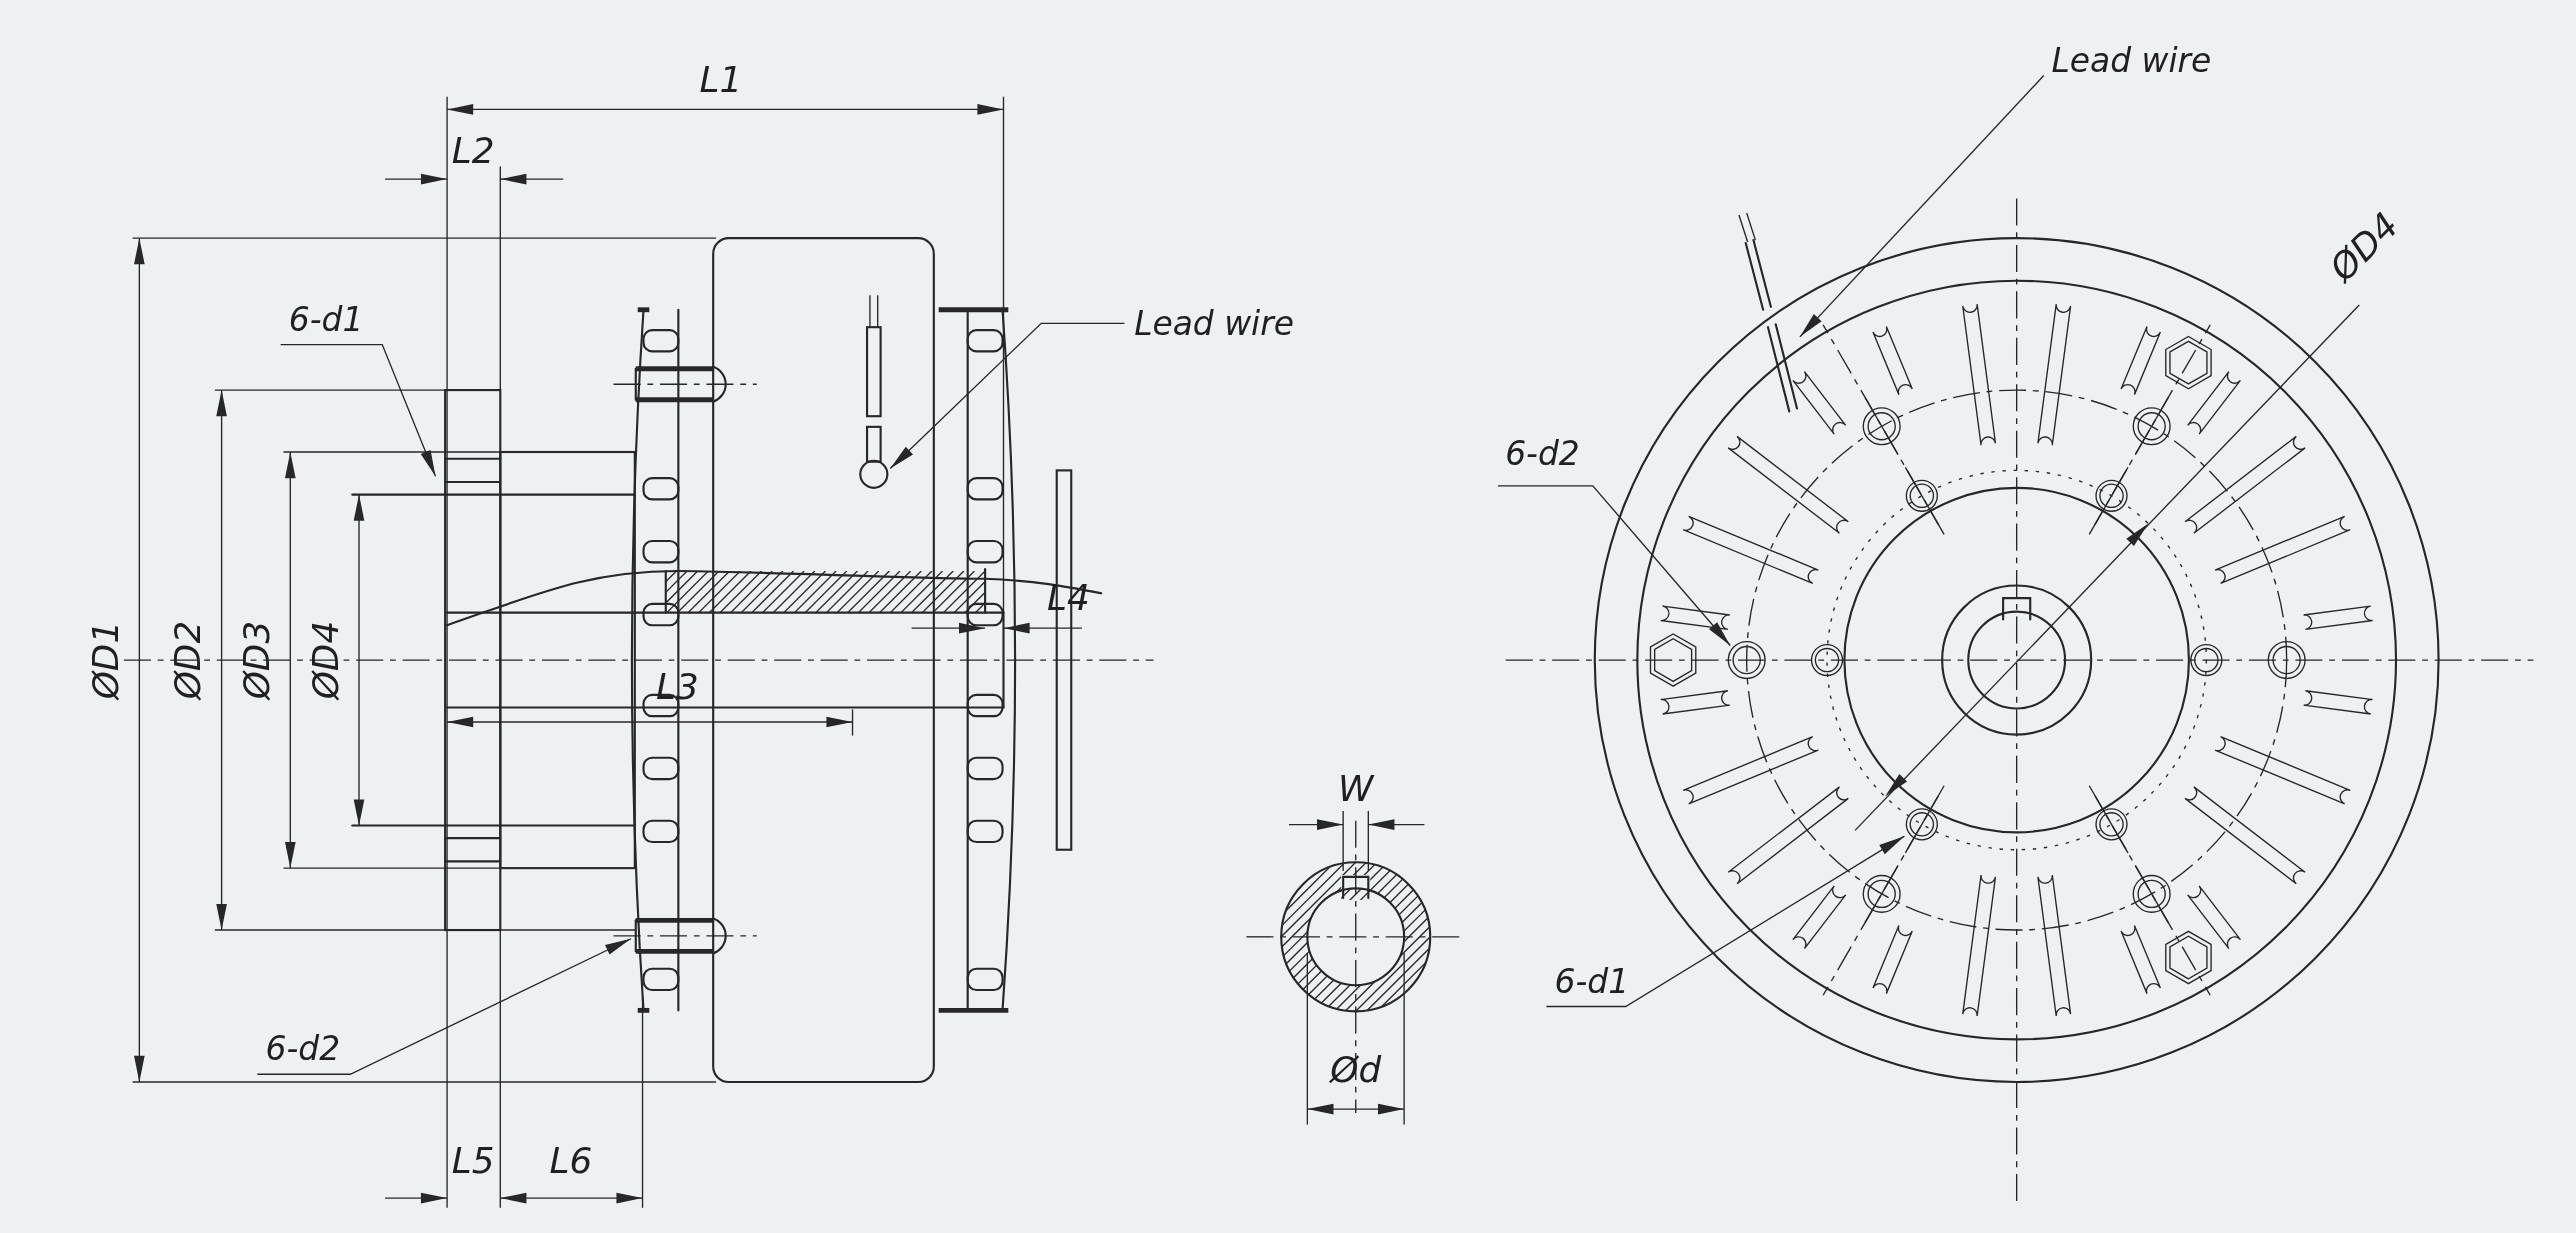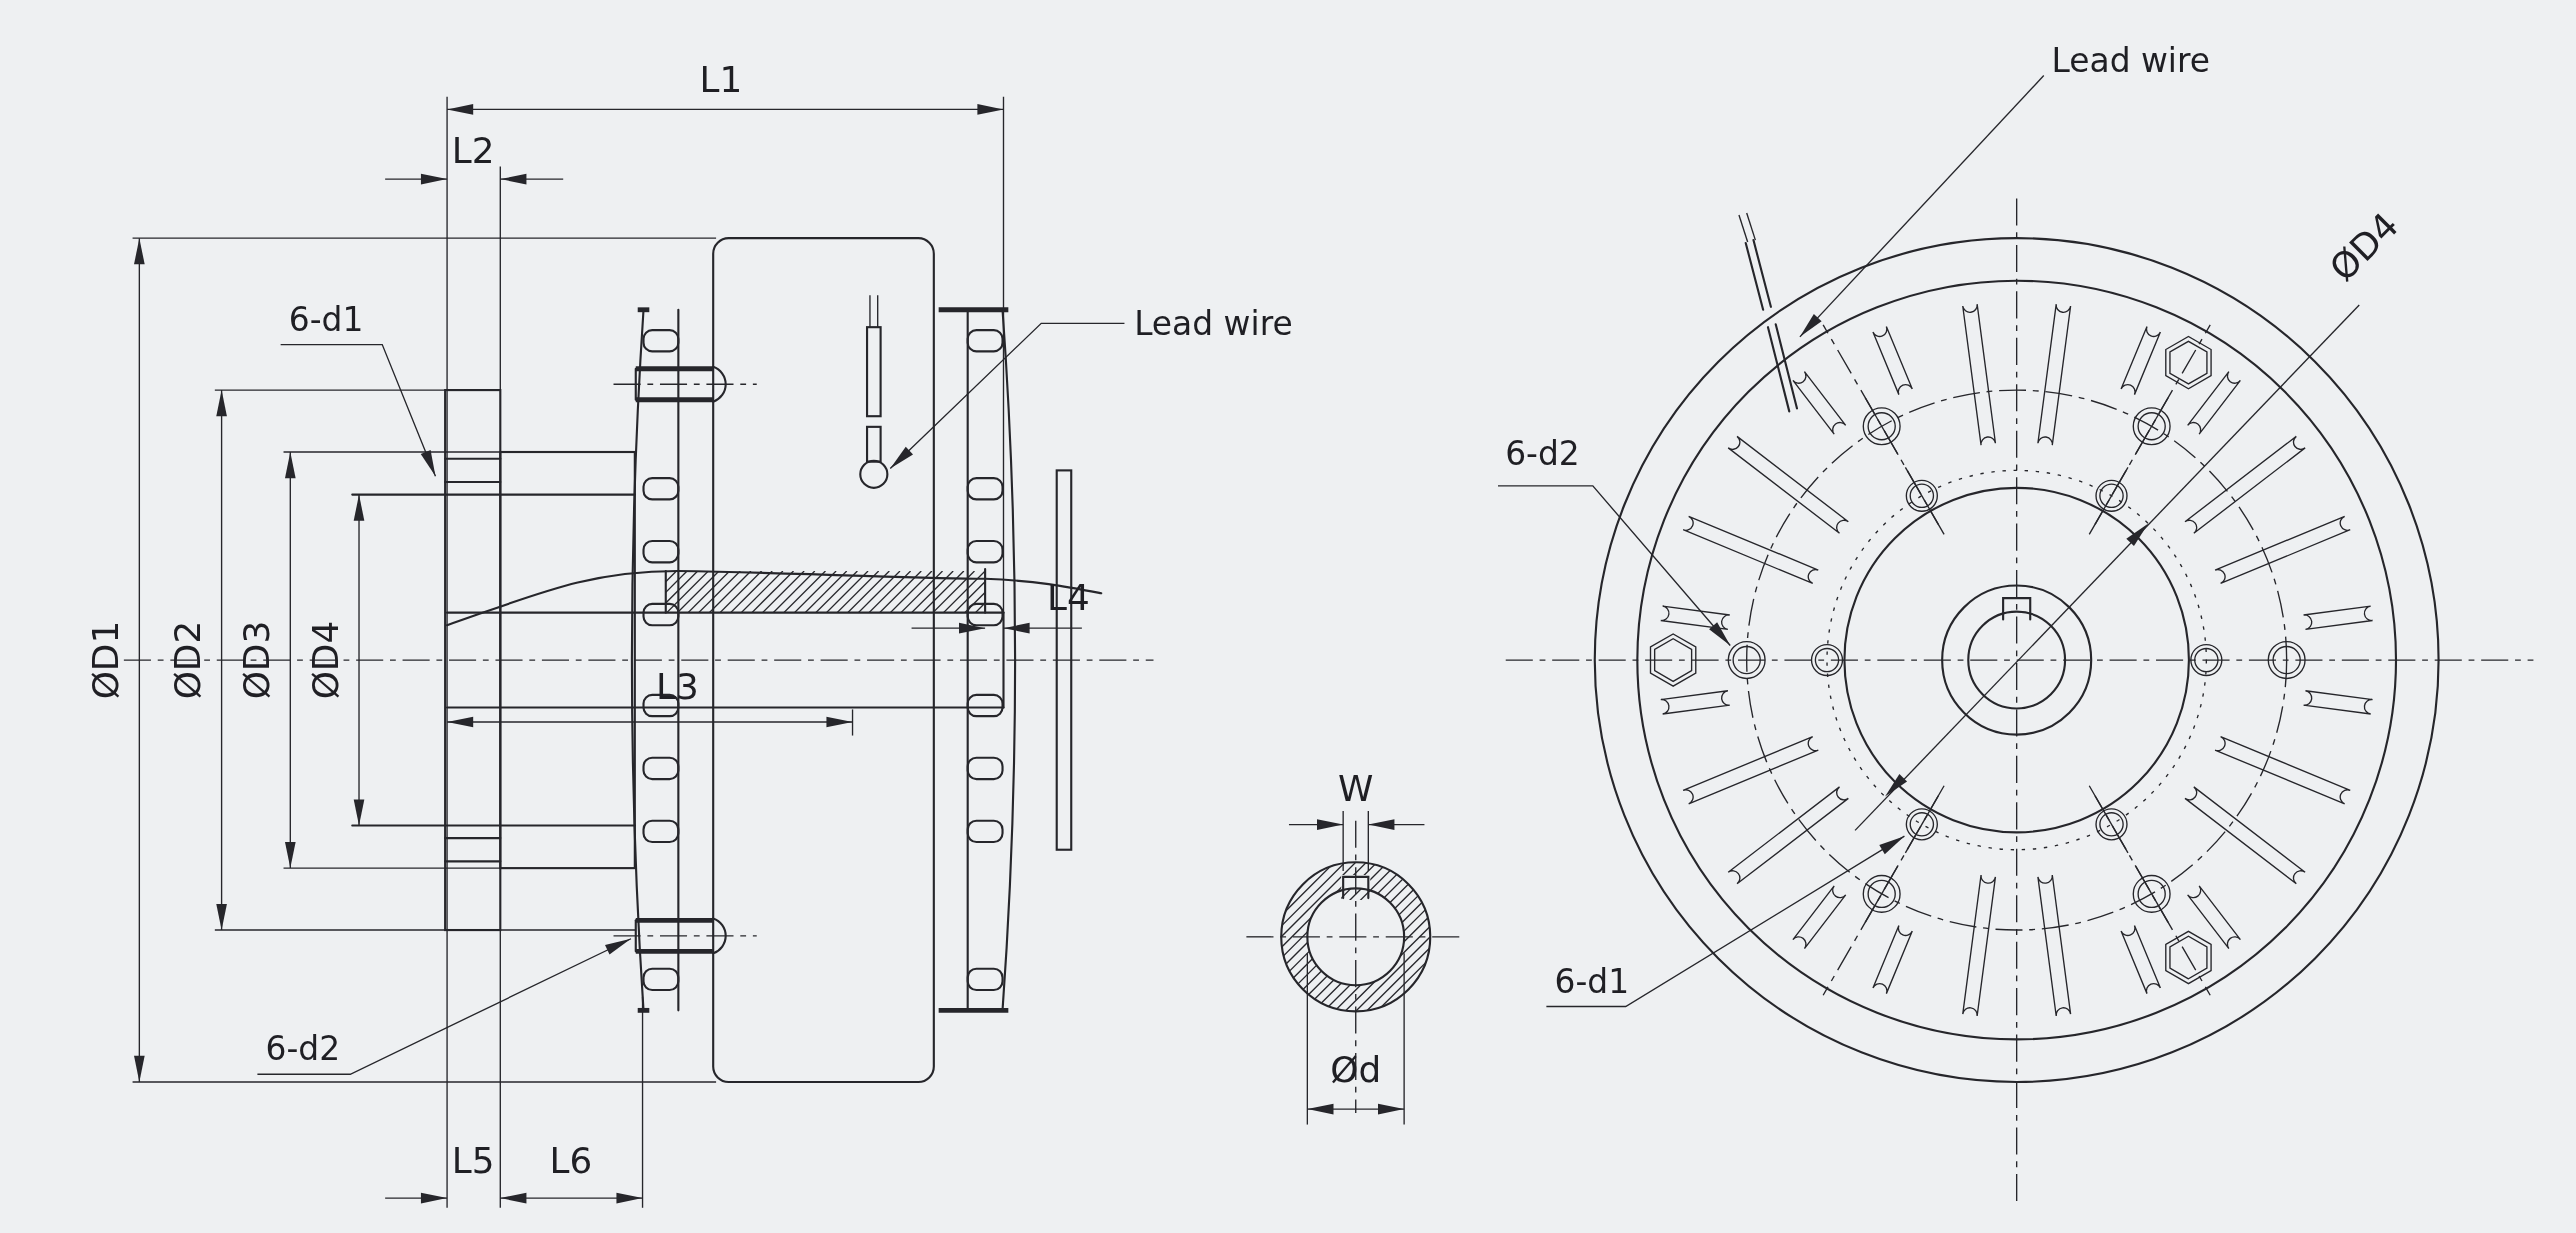--- a/index.html
+++ b/index.html
@@ -1,16 +1,16 @@
 <!DOCTYPE html>
 <html><head>
 <meta charset="utf-8">
 <style>
   html,body{margin:0;padding:0;background:#eef0f2;}
-  .stage{width:2576px;height:1234px;position:relative;font-family:"DejaVu Sans","Liberation Sans",sans-serif;}
+  .stage{width:2576px;height:1234px;position:relative;font-family:"DejaVu Sans","Liberation Sans",sans-serif;font-style:italic;}
   svg{display:block;}
   svg text{fill:#1f1f24;font-family:"DejaVu Sans","Liberation Sans",sans-serif;}
   .dim-label{font-size:37px;}
   .callout-label{font-size:34px;}
   .ln  {stroke:#26262b;stroke-width:2.2;fill:none;stroke-linecap:round;}
   .thin{stroke:#26262b;stroke-width:1.4;fill:none;stroke-linecap:butt;}
   .bold{stroke:#26262b;stroke-width:5;fill:none;stroke-linecap:butt;}
   .cl  {stroke:#26262b;stroke-width:1.4;fill:none;stroke-dasharray:28 7 6 7;}
   .dot {stroke:#26262b;stroke-width:1.4;fill:none;stroke-dasharray:3.5 8;}
   .hatch{stroke:#26262b;stroke-width:1.4;}

